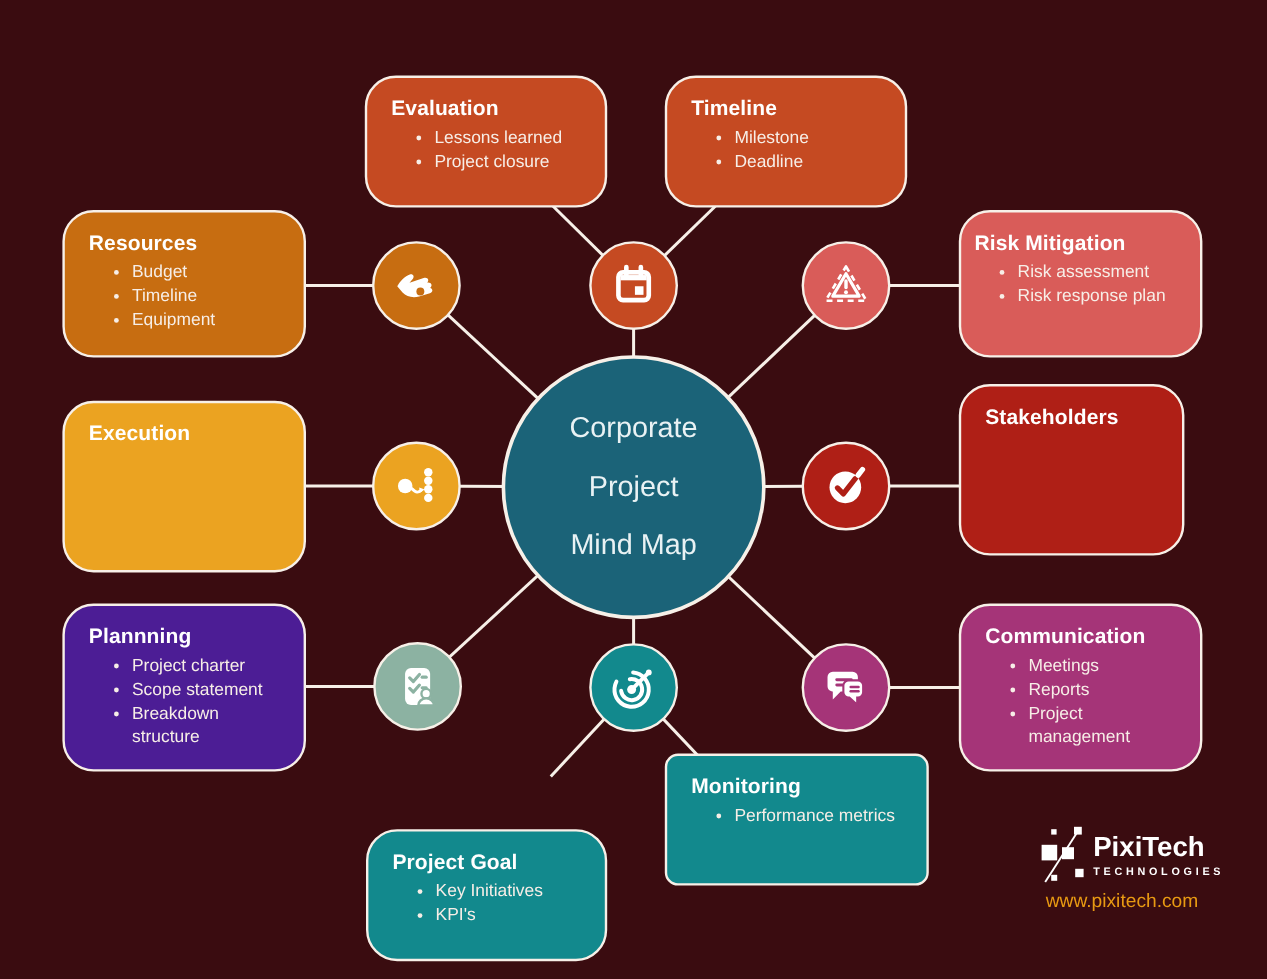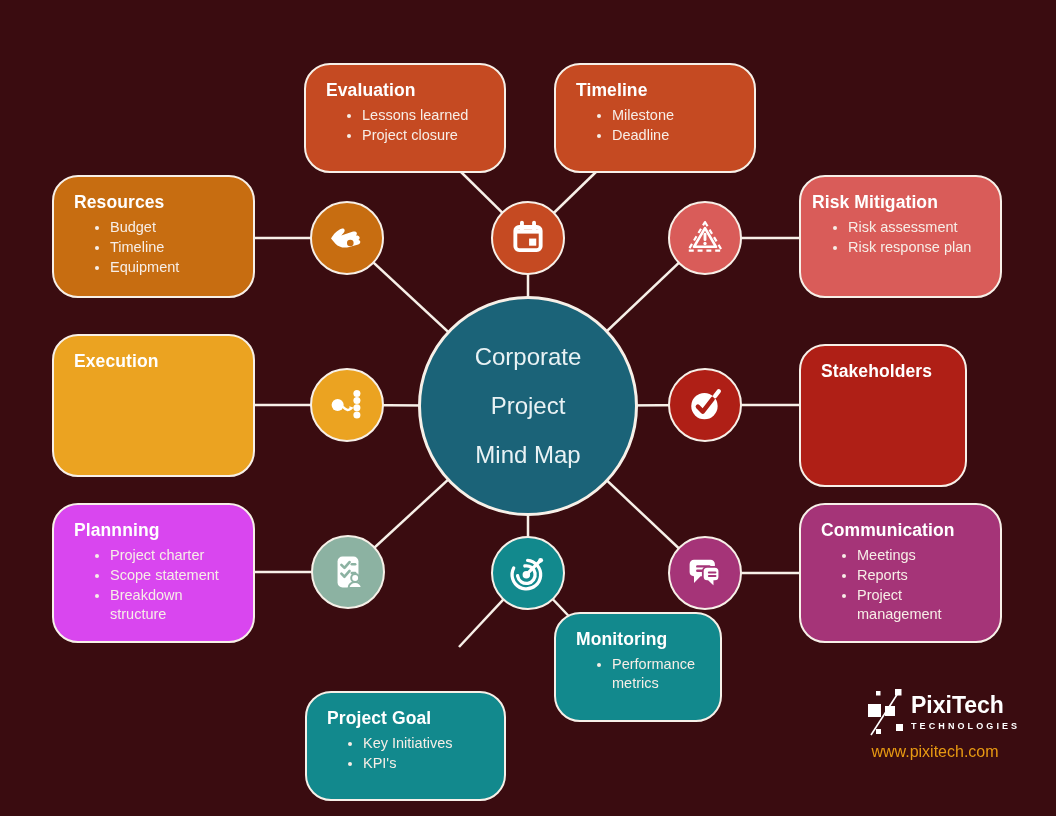--- a/index.html
+++ b/index.html
@@ -34,25 +34,25 @@
     border-radius:50%;border:3px solid #f7f0e8;box-sizing:border-box;
     display:flex;flex-direction:column;align-items:center;justify-content:center;
     color:#e9f2f4;font-size:24px;line-height:1.34;text-align:center;
   }
   
   #box-evaluation{left:304px;top:63px;width:202px;height:110px;}
   #box-timeline{left:554px;top:63px;width:202px;height:110px;}
   #box-resources{left:52px;top:175px;width:203px;height:123px;}
   #box-risk{left:799px;top:175px;width:203px;height:123px;}
   #box-execution{left:52px;top:334px;width:203px;height:143px;}
-  #box-stakeholders{left:799px;top:344px;width:168px;height:143px;}
+  #box-stakeholders{left:799px;top:320px;width:188px;height:143px;}
   #box-planning{left:52px;top:503px;width:203px;height:140px;}
   #box-communication{left:799px;top:503px;width:203px;height:140px;}
   #box-goal{left:305px;top:644px;width:201px;height:110px;}
-  #box-monitoring{left:554px;top:612px;width:168px;height:110px;}
+  #box-monitoring{left:554px;top:628px;width:220px;height:110px;border-radius:11px;}
   
   #icon-hand{left:310px;top:201px;}
   #icon-calendar{left:491px;top:201px;}
   #icon-warning{left:668px;top:201px;}
   #icon-allocation{left:310px;top:368px;}
   #icon-check{left:668px;top:368px;}
   #icon-checklist{left:311px;top:535px;}
   #icon-target{left:491px;top:536px;}
   #icon-chat{left:668px;top:536px;}
   
@@ -212,21 +212,21 @@
   </div>
 
   <div class="node-box" id="box-execution" style="background-color: rgb(235, 163, 33);">
     <h2>Execution</h2>
   </div>
 
   <div class="node-box" id="box-stakeholders" style="background-color: rgb(175, 31, 22);">
     <h2>Stakeholders</h2>
   </div>
 
-  <div class="node-box" id="box-planning" style="background-color: #d946ef;">
+  <div class="node-box" id="box-planning" style="background-color: #4c1d95;">
     <h2>Plannning</h2>
     <ul>
         <li>Project charter</li>
         <li>Scope statement</li>
         <li>Breakdown structure</li>
       </ul>
   </div>
 
   <div class="node-box" id="box-communication" style="background-color: rgb(165, 52, 120);">
     <h2>Communication</h2>

